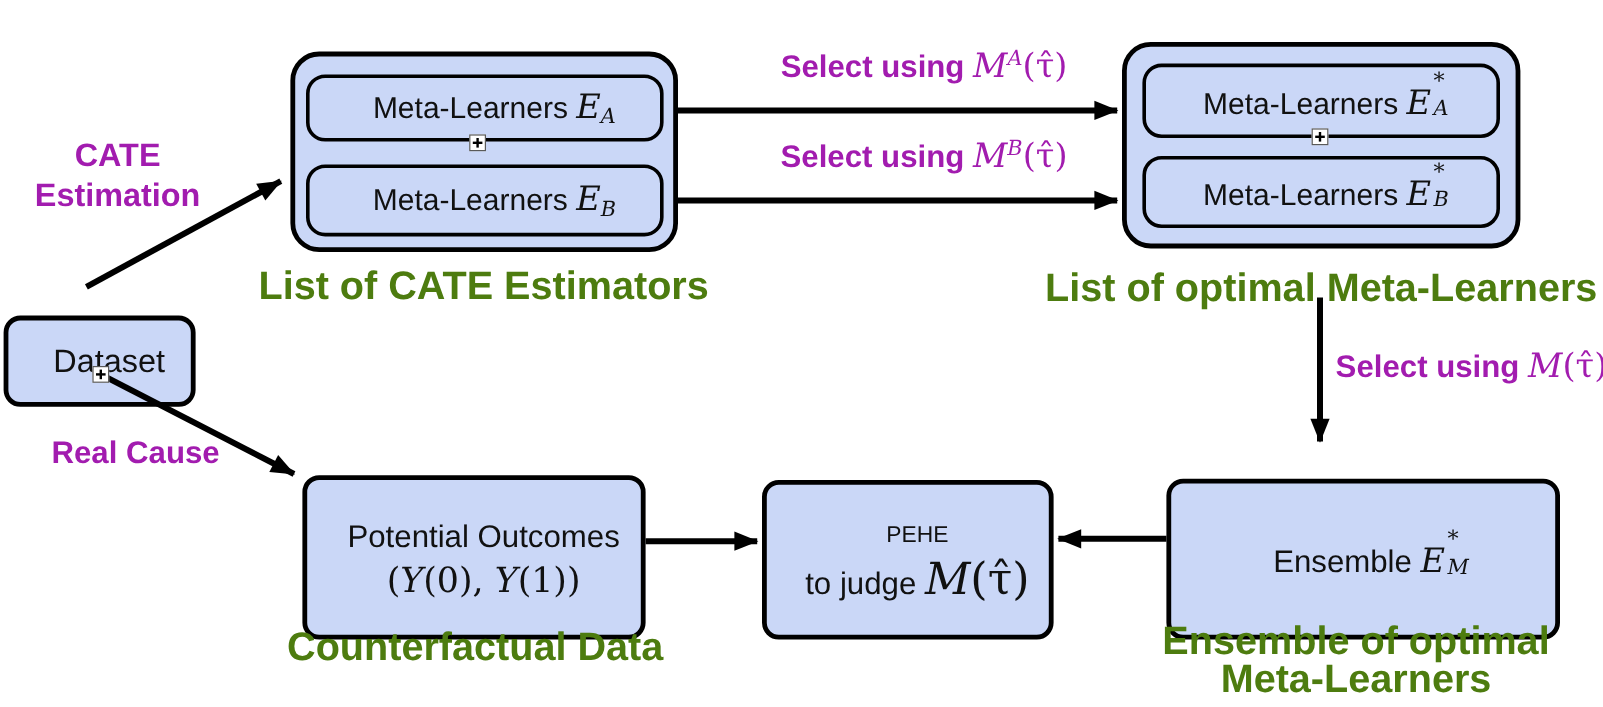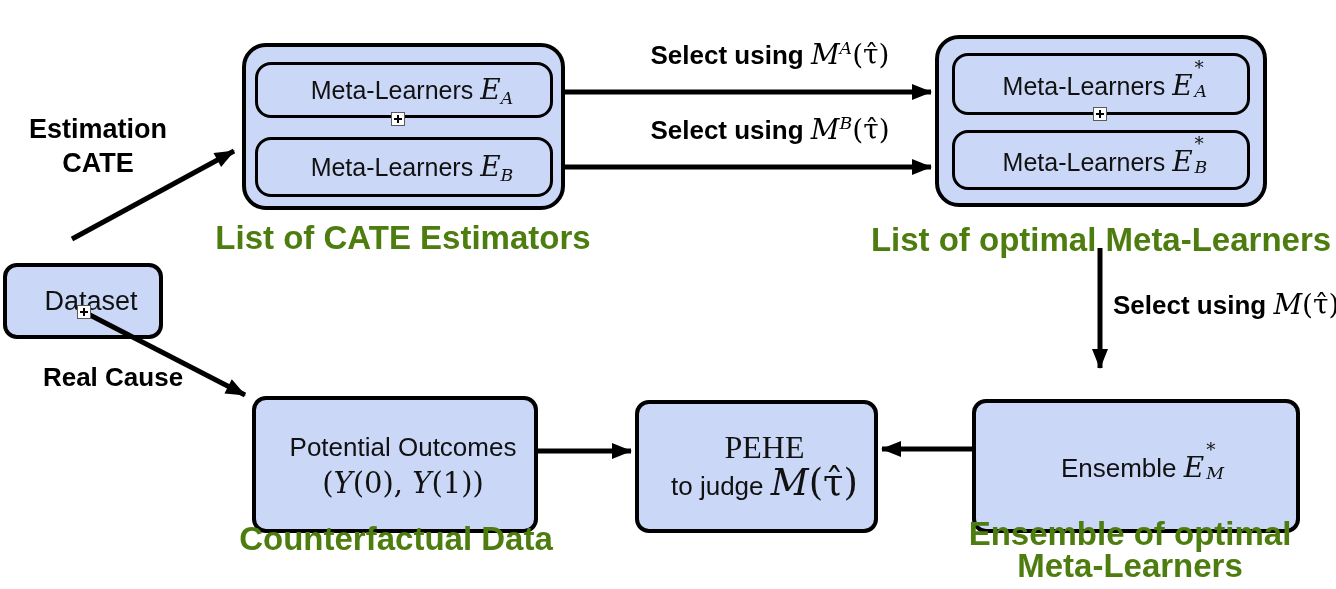--- a/index.html
+++ b/index.html
@@ -26,21 +26,21 @@
   
   .math{font-family:"DejaVu Serif","Liberation Serif",serif;font-style:italic;font-size:28px;}
   .math sup{font-size:0.62em;font-style:italic;vertical-align:0.55em;letter-spacing:0;}
   .math sub{font-size:0.62em;font-style:italic;vertical-align:-0.28em;}
   .math .up-roman{font-style:normal;}
   .supsub{position:relative;display:inline-block;width:0.78em;height:1em;margin-left:1px;}
   .supsub .up{position:absolute;left:1px;top:-0.38em;font-size:0.66em;font-style:normal;line-height:1;}
   .supsub .dn{position:absolute;left:1px;bottom:-0.34em;font-size:0.62em;font-style:italic;line-height:1;}
   
   .caption{position:absolute;font-weight:bold;font-size:33px;white-space:nowrap;transform:translateX(-50%);color:#4d7c0f;}
-  .edge-label{position:absolute;font-weight:bold;font-size:26px;white-space:nowrap;color:#000000;}
+  .edge-label{position:absolute;font-weight:bold;font-size:26px;white-space:nowrap;color:#a21caf;}
   .edge-label .math{font-weight:normal;font-size:28px;}
   
   #arrows{position:absolute;left:0;top:0;pointer-events:none;}
   #arrows line, #arrows path.edge{stroke:var(--arrow);stroke-width:5;fill:none;}
   #arrows marker path{fill:var(--arrow);stroke:none;}
   
   .handle{
     position:absolute;width:14px;height:14px;box-sizing:border-box;border:1px solid #5a5a5a;
     background:
       linear-gradient(#000,#000) center/8px 2px no-repeat,
@@ -83,21 +83,21 @@
   </div>
   <div class="caption" style="left:1101px;top:221px;text-align:right;">List of optimal Meta-Learners</div>
 
   <div class="nodebox smallbox center-col" style="left:252px;top:370px;width:286px;height:137px;">
     <span class="boxtext" style="font-size:26px;">Potential Outcomes</span>
     <span class="boxtext math" style="font-size:29px;"><span class="up-roman">(</span><span>Y</span><span class="up-roman">(0), </span><span>Y</span><span class="up-roman">(1))</span></span>
   </div>
   <div class="caption" style="left:396px;top:520px;">Counterfactual Data</div>
 
   <div class="nodebox smallbox center-col" style="left:635px;top:374px;width:243px;height:133px;">
-    <span class="boxtext" style="font-size:32px;font-family:Liberation Serif, serif;">PEHE</span>
+    <span class="boxtext" style="font-size:19px;">PEHE</span>
     <span class="boxtext" style="font-size:26px;">
       <span>to judge </span><span class="math" style="font-size:37px;"><span>M</span><span class="up-roman">(τ̂)</span></span>
     </span>
   </div>
 
   <div class="nodebox smallbox" style="left:972px;top:373px;width:328px;height:134px;">
     <span class="boxtext" style="font-size:26px;">
       <span>Ensemble </span><span class="math"><span>E</span><span class="supsub"><span class="up">*</span><span class="dn">M</span></span></span>
     </span>
   </div>
@@ -115,22 +115,22 @@
     <line x1="72" y1="239" x2="234" y2="151" marker-end="url(#ah)"></line>
     <line x1="88" y1="314" x2="245" y2="395" marker-end="url(#ah)"></line>
     <line x1="565" y1="92" x2="931" y2="92" marker-end="url(#ah)"></line>
     <line x1="565" y1="167" x2="931" y2="167" marker-end="url(#ah)"></line>
     <line x1="1100" y1="248" x2="1100" y2="368" marker-end="url(#ah)"></line>
     <line x1="538" y1="451" x2="631" y2="451" marker-end="url(#ah)"></line>
     <line x1="972" y1="449" x2="882" y2="449" marker-end="url(#ah)"></line>
   </svg>
 
   <div class="edge-label" style="left:98px;top:112px;transform:translateX(-50%);text-align:center;line-height:34px;font-size:27px;">
+    <div>CATE</div>
     <div>Estimation</div>
-    <div>CATE</div>
   </div>
 
   <div class="edge-label" style="left:113px;top:362px;transform:translateX(-50%);">Real Cause</div>
 
   <div class="edge-label" style="left:770px;top:38px;transform:translateX(-50%);">
     <span>Select using </span><span class="math"><span>M</span><sup>A</sup><span class="up-roman">(τ̂)</span></span>
   </div>
 
   <div class="edge-label" style="left:770px;top:113px;transform:translateX(-50%);">
     <span>Select using </span><span class="math"><span>M</span><sup>B</sup><span class="up-roman">(τ̂)</span></span>

